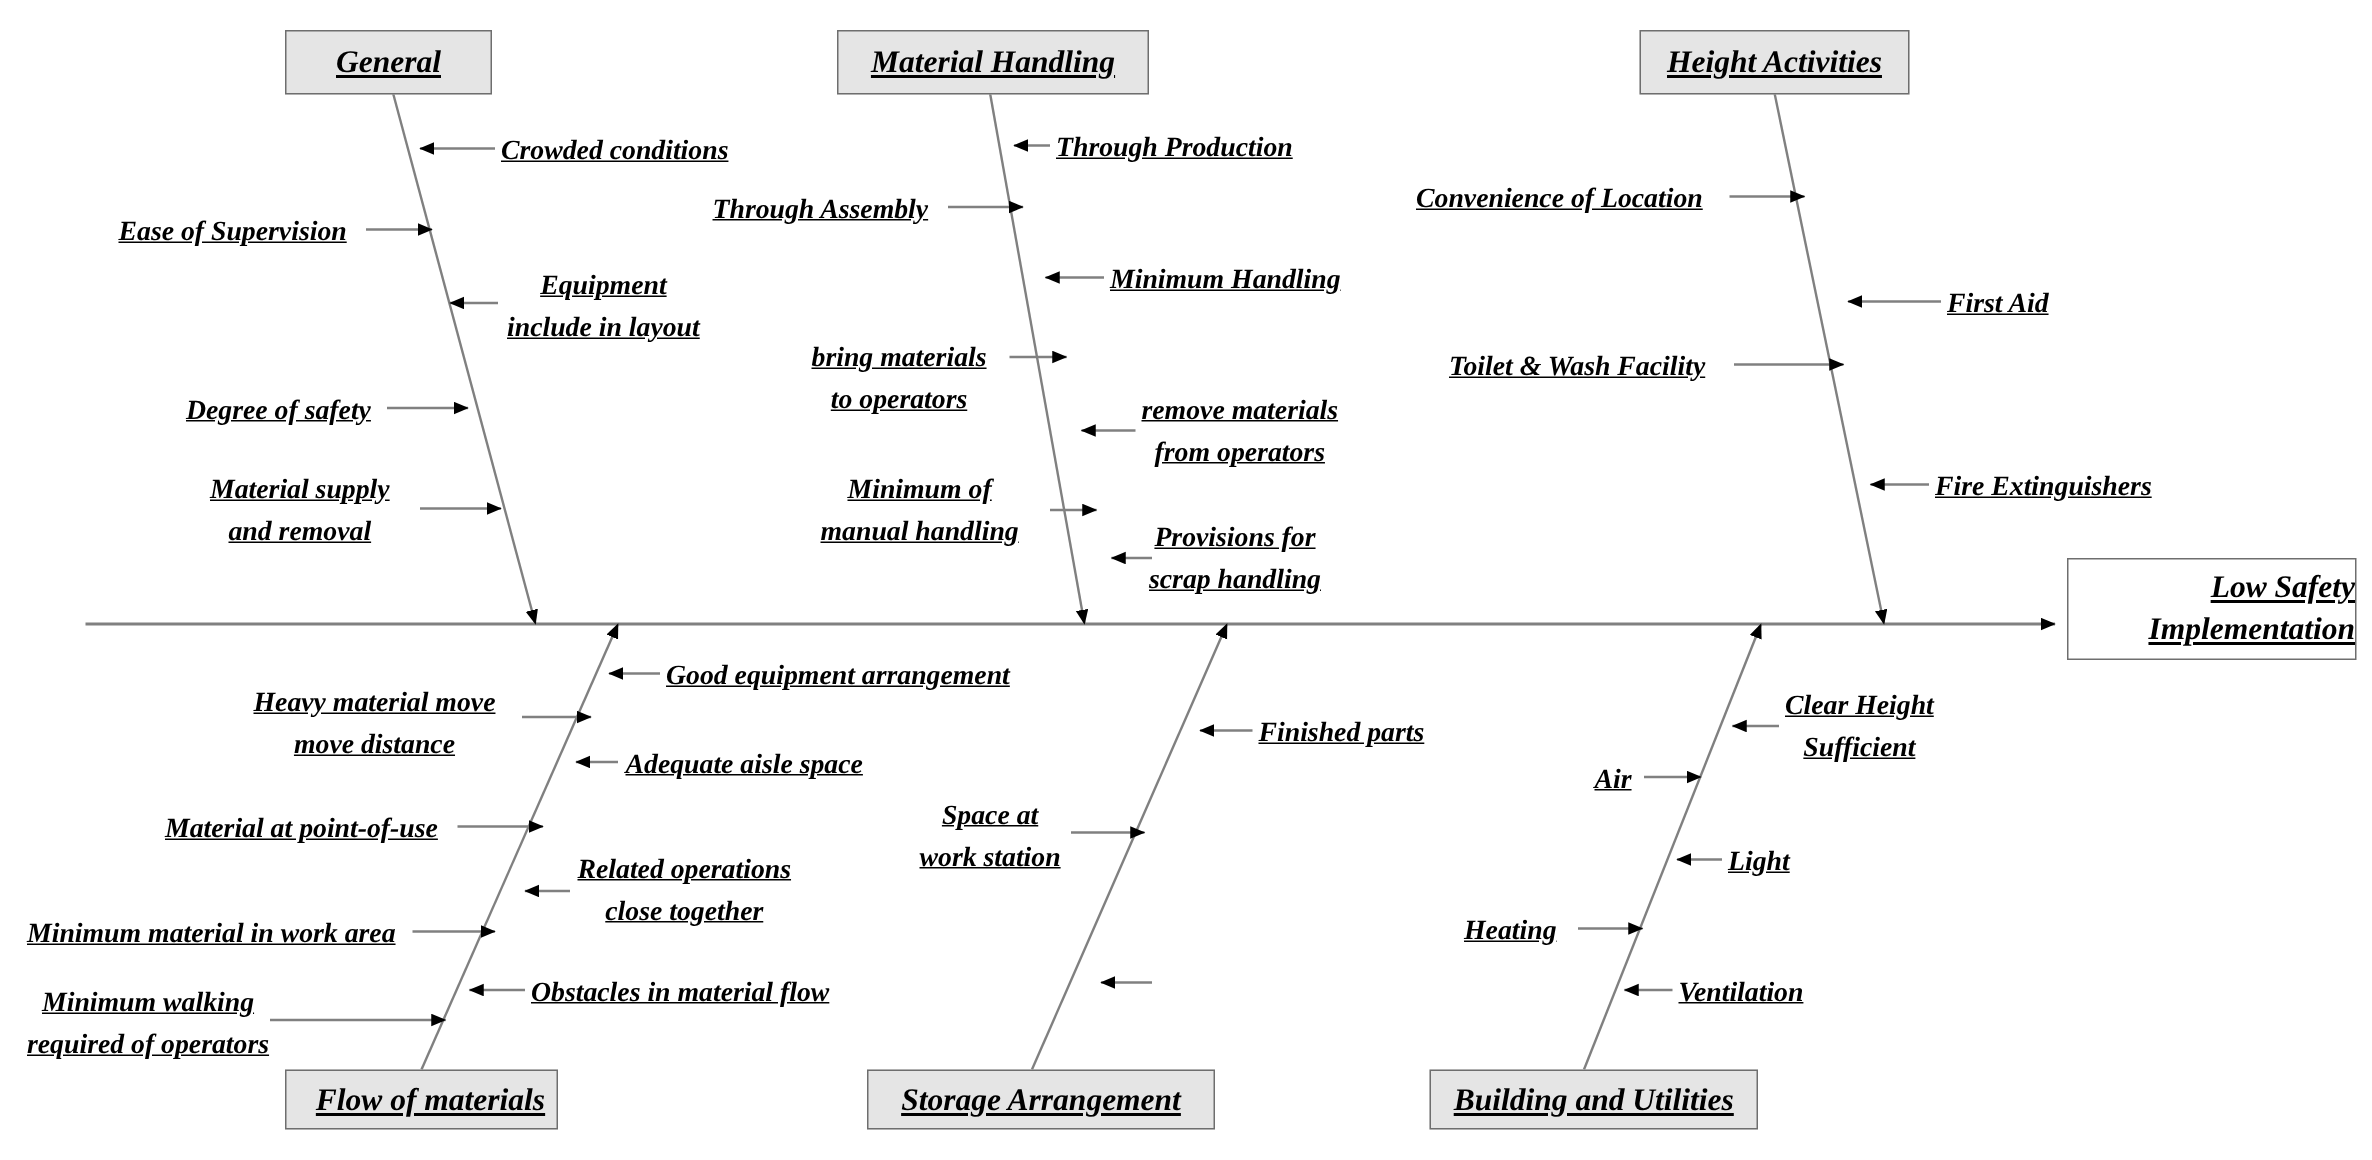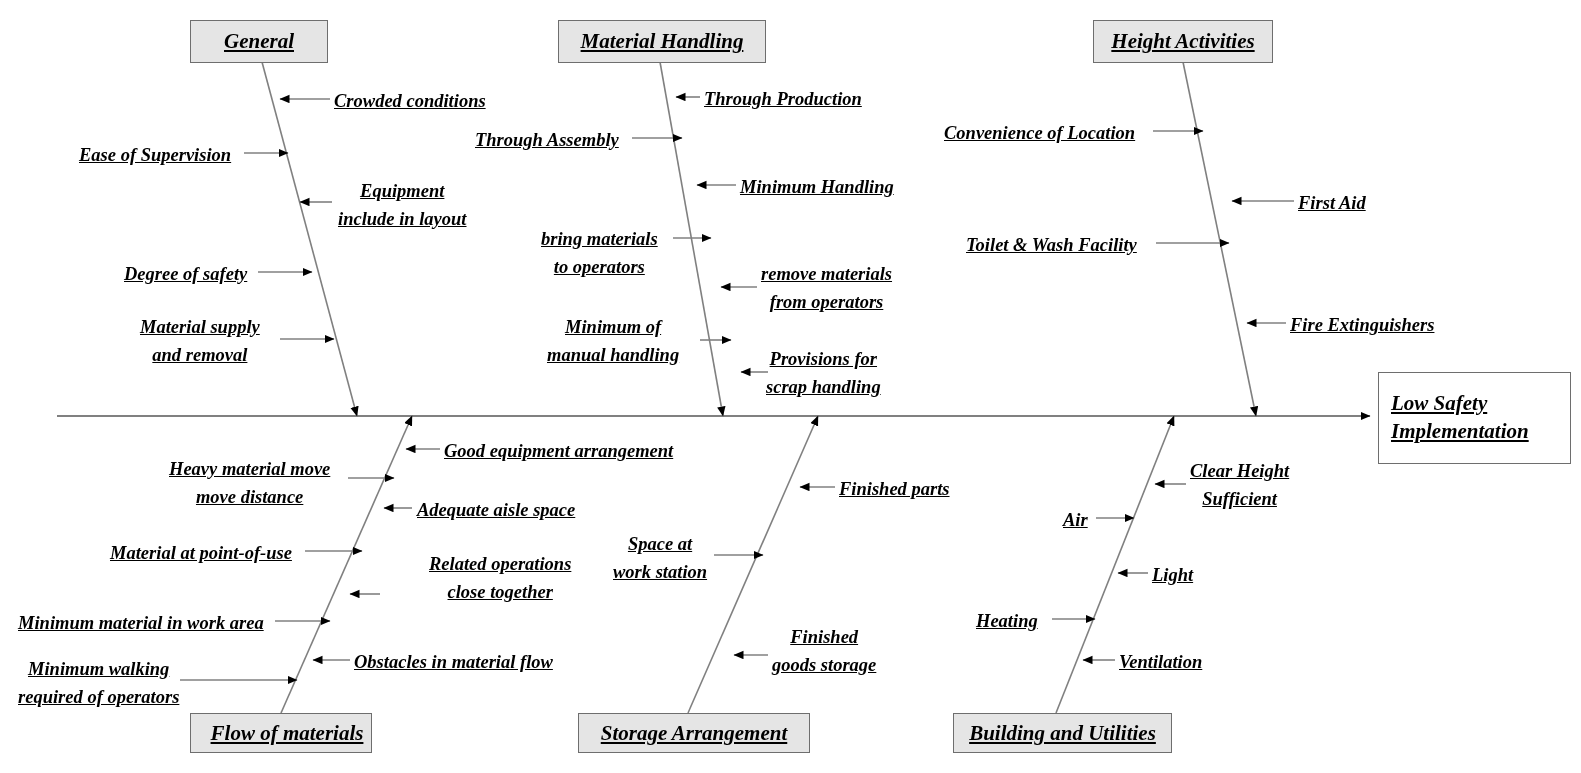--- a/index.html
+++ b/index.html
@@ -160,21 +160,21 @@
   </div>
 
   <div class="cat-box" style="left:578px; top:713px; width:232px; height:40px;">
     <span class="cat-label">Storage Arrangement</span>
   </div>
 
   <div class="cat-box" style="left:953px; top:713px; width:219px; height:40px;">
     <span class="cat-label">Building and Utilities </span>
   </div>
 
-  <div class="effect-box" style="left:1378px; top:372px; width:193px; height:92px;">
+  <div class="effect-box" style="left:1378px; top:372px; width:193px; height:68px;text-align:right;">
     <span class="eff-line">Low Safety </span>
     <span class="eff-line">Implementation  </span>
   </div>
 
   <div class="cause ta-l" style="left:334px; top:87px;">
     <span class="ln">Crowded conditions</span>
   </div>
 
   <div class="cause ta-r" style="left:79px; top:141px;">
     <span class="ln">Ease of Supervision</span>
@@ -252,21 +252,21 @@
   </div>
 
   <div class="cause ta-l" style="left:417px; top:496px;">
     <span class="ln">Adequate aisle space</span>
   </div>
 
   <div class="cause ta-r" style="left:110px; top:539px;">
     <span class="ln">Material at point-of-use</span>
   </div>
 
-  <div class="cause ta-c" style="left:385px; top:550px;margin-left:44px;">
+  <div class="cause ta-c" style="left:385px; top:566px;">
     <span class="ln">Related operations</span>
     <span class="ln">close together</span>
   </div>
 
   <div class="cause ta-r" style="left:18px; top:609px;">
     <span class="ln">Minimum material in work area</span>
   </div>
 
   <div class="cause ta-l" style="left:354px; top:648px;">
     <span class="ln">Obstacles in material flow</span>
@@ -279,24 +279,20 @@
 
   <div class="cause ta-l" style="left:839px; top:475px;">
     <span class="ln">Finished parts</span>
   </div>
 
   <div class="cause ta-c" style="left:613px; top:530px;">
     <span class="ln">Space at</span>
     <span class="ln">work station</span>
   </div>
 
-  <div class="cause ta-l" style="left:772px; top:623px;">
-    <span class="ln">Finished</span>
-    <span class="ln">goods storage</span>
-  </div>
 
   <div class="cause ta-c" style="left:1190px; top:457px;">
     <span class="ln">Clear Height</span>
     <span class="ln">Sufficient</span>
   </div>
 
   <div class="cause ta-r" style="left:1063px; top:506px;">
     <span class="ln">Air</span>
   </div>
 

